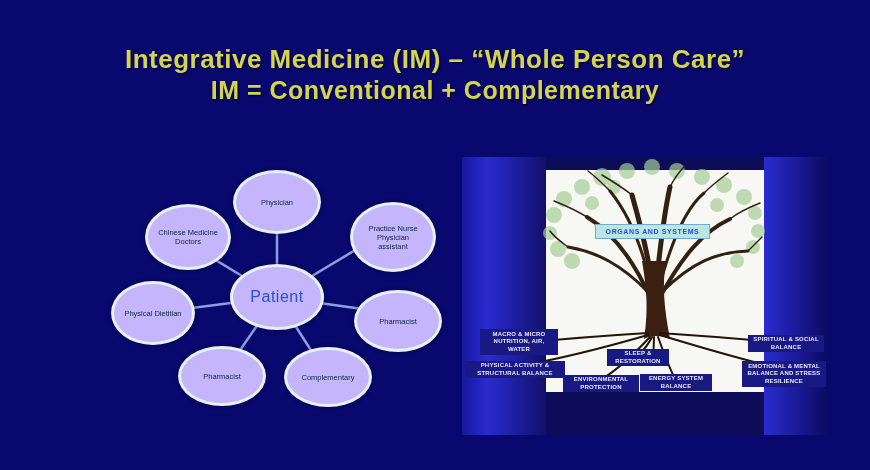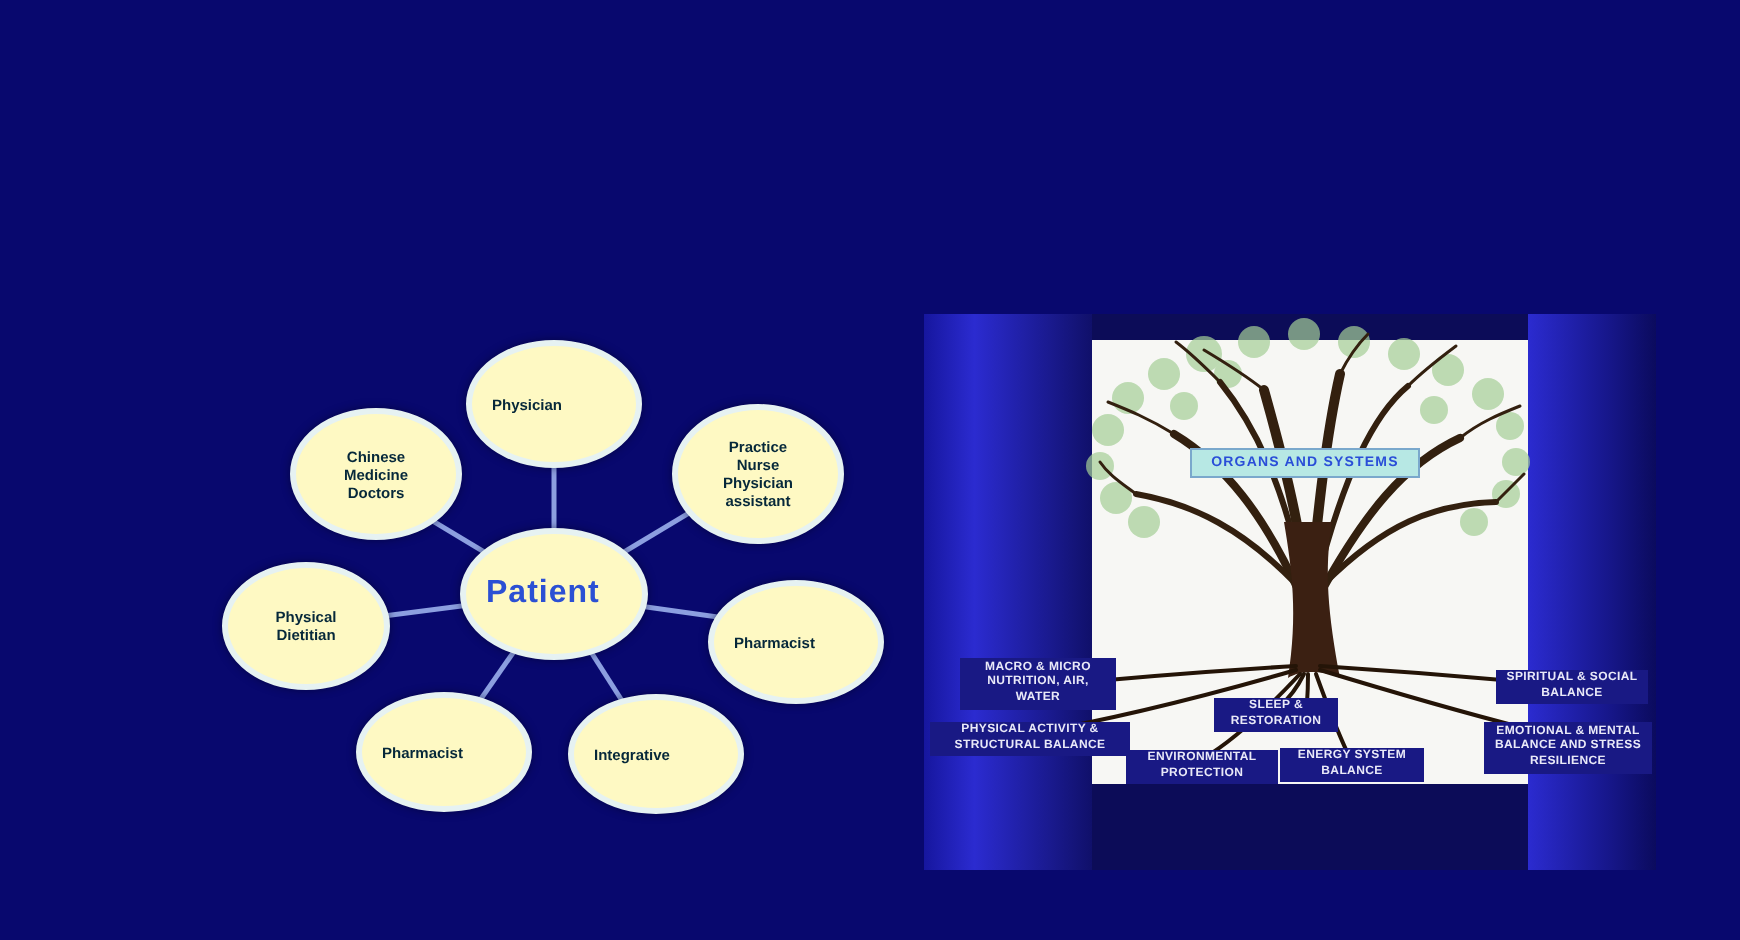--- a/index.html
+++ b/index.html
@@ -18,41 +18,41 @@
     font-weight:bold;
     text-shadow:1px 1px 2px rgba(0,0,0,.65);
   }
   .title-line1{font-size:26px;letter-spacing:.5px;line-height:31px;}
   .title-line2{font-size:25px;letter-spacing:.5px;line-height:31px;}
 
   
   .connector-svg{position:absolute;left:0;top:0;width:870px;height:470px;}
   .ellipse{
     position:absolute;
-    background:#fef9c3;
+    background:#c4b5fd;
     border:3px solid #e6f2f2;
     border-radius:50%;
-    display:flex;align-items:center;justify-content:flex-start;
+    display:flex;align-items:center;justify-content:center;
     text-align:center;
     box-sizing:border-box;
     color:#06283a;
-    font-weight:bold;
+    font-weight:normal;
     font-size:7.5px;
     line-height:1.2;
     padding:4px 10px;
     box-shadow:0 0 4px rgba(0,0,30,.5);
   }
   .ellipse.patient{
     font-size:16px;
     color:#2b50d4;
     letter-spacing:.5px;
   }
   .e-physician{left:233px;top:170px;width:88px;height:64px;}
   .e-chinese{left:145px;top:204px;width:86px;height:66px;}
-  .e-practice{left:336px;top:202px;width:86px;height:70px;padding:4px 14px;}
+  .e-practice{left:350px;top:202px;width:86px;height:70px;padding:4px 14px;}
   .e-patient{left:230px;top:264px;width:94px;height:66px;}
   .e-physical{left:111px;top:281px;width:84px;height:64px;}
   .e-pharmacist{left:354px;top:290px;width:88px;height:62px;}
   .e-dietitian{left:178px;top:346px;width:88px;height:60px;}
   .e-psychologist{left:284px;top:347px;width:88px;height:60px;}
 
   
   .tree-panel{
     position:absolute;left:462px;top:157px;width:366px;height:278px;
     background:#0c0c58;
@@ -98,20 +98,22 @@
   .rl-sleep{left:145px;top:192px;width:62px;height:17px;}
   .rl-environment{left:101px;top:218px;width:76px;height:17px;}
   .rl-energy{left:178px;top:217px;width:72px;height:17px;}
   .rl-spiritual{left:286px;top:178px;width:76px;height:17px;}
   .rl-emotional{left:280px;top:204px;width:84px;height:26px;}
 </style>
 </head>
 <body>
 
 <div class="title-block">
+  <div class="title-line1">Integrative Medicine (IM) – “Whole Person Care”</div>
+  <div class="title-line2">IM = Conventional + Complementary</div>
 </div>
 
 <svg class="connector-svg" viewBox="0 0 870 470">
   <g stroke="#8c9fe0" stroke-width="2.5">
     <line x1="277" y1="297" x2="277" y2="203"></line>
     <line x1="277" y1="297" x2="179" y2="238"></line>
     <line x1="277" y1="297" x2="377" y2="237"></line>
     <line x1="277" y1="297" x2="153" y2="313"></line>
     <line x1="277" y1="297" x2="398" y2="314"></line>
     <line x1="277" y1="297" x2="222" y2="376"></line>
@@ -131,21 +133,21 @@
 <div class="ellipse e-physical">
   <span>Physical Dietitian</span>
 </div>
 <div class="ellipse e-pharmacist">
   <span>Pharmacist</span>
 </div>
 <div class="ellipse e-dietitian">
   <span>Pharmacist</span>
 </div>
 <div class="ellipse e-psychologist">
-  <span>Integrative</span>
+  <span>Complementary</span>
 </div>
 <div class="ellipse patient e-patient">
   <span>Patient</span>
 </div>
 
 <div class="tree-panel">
   <div class="band-left"></div>
   <div class="band-right"></div>
   <div class="white-block"></div>
 

